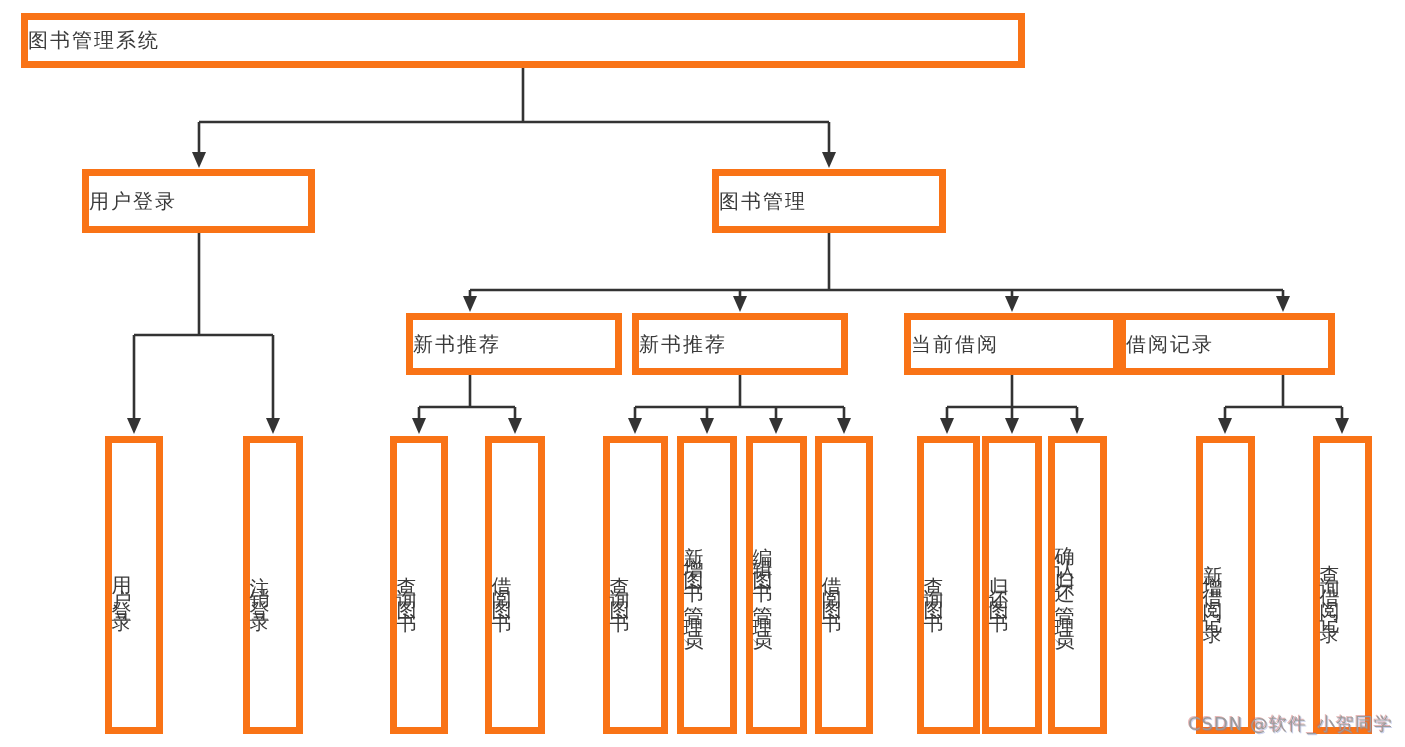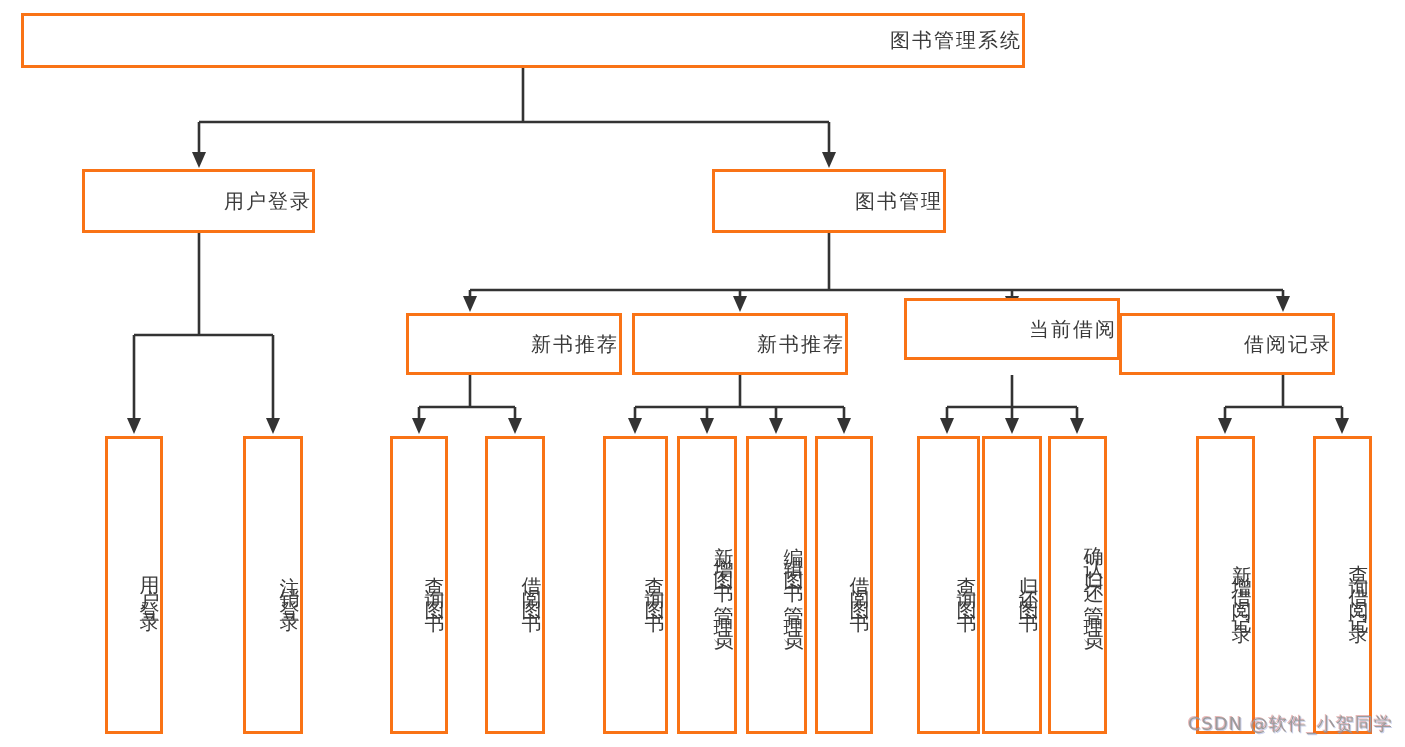--- a/index.html
+++ b/index.html
@@ -8,23 +8,23 @@
     width:1405px;height:747px;
     background:#ffffff;
     overflow:hidden;
     font-family:"DejaVu Sans","Liberation Sans",sans-serif;
   }
   .edges{position:absolute;left:0;top:0;width:1405px;height:747px;}
   .node{
     position:absolute;
     box-sizing:border-box;
     background:#ffffff;
-    border:3px solid #f97316;
+    border:7px solid #f97316;
     color:#3a3a3a;
-    display:flex;align-items:center;justify-content:flex-end;
+    display:flex;align-items:center;justify-content:flex-start;
   }
   .h-node{font-size:20px;letter-spacing:2px;white-space:nowrap;}
   .v-node span{
     writing-mode:vertical-rl;
     text-orientation:mixed;
     font-size:20px;
     line-height:1;
     letter-spacing:12px;
   }
   .watermark{
@@ -92,21 +92,21 @@
   <div class="node h-node" style="left:712px;top:169px;width:234px;height:64px;">
     <span>图书管理</span>
   </div>
 
   <div class="node h-node" style="left:362px;top:313px;width:216px;height:62px;margin-left:44px;">
     <span>新书推荐</span>
   </div>
   <div class="node h-node" style="left:632px;top:313px;width:216px;height:62px;">
     <span>新书推荐</span>
   </div>
-  <div class="node h-node" style="left:904px;top:298px;width:216px;height:62px;">
+  <div class="node h-node" style="left:904px;top:313px;width:216px;height:62px;">
     <span>当前借阅</span>
   </div>
   <div class="node h-node" style="left:1119px;top:313px;width:216px;height:62px;">
     <span>借阅记录</span>
   </div>
 
   <div class="node v-node" style="left:105px;top:436px;width:58px;height:298px;">
     <span>用户登录</span>
   </div>
   <div class="node v-node" style="left:243px;top:436px;width:60px;height:298px;">

